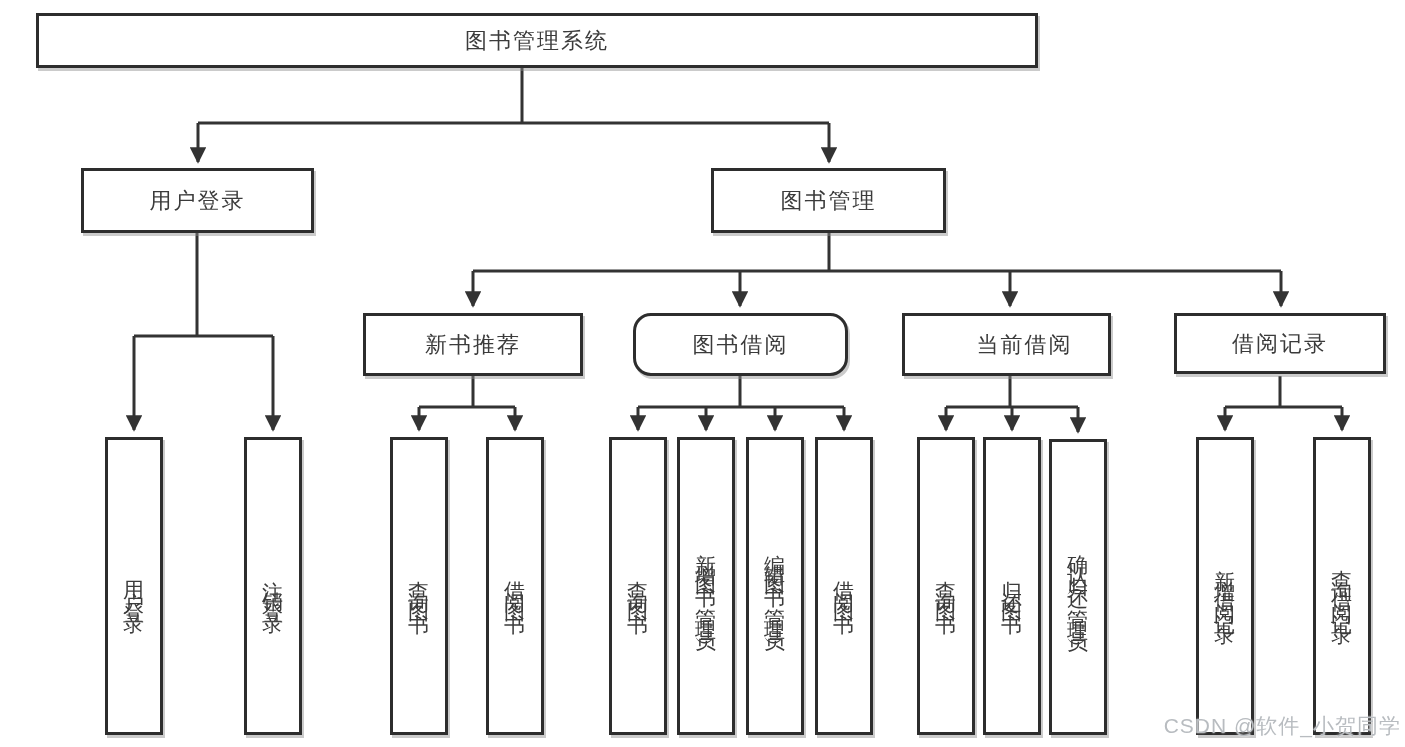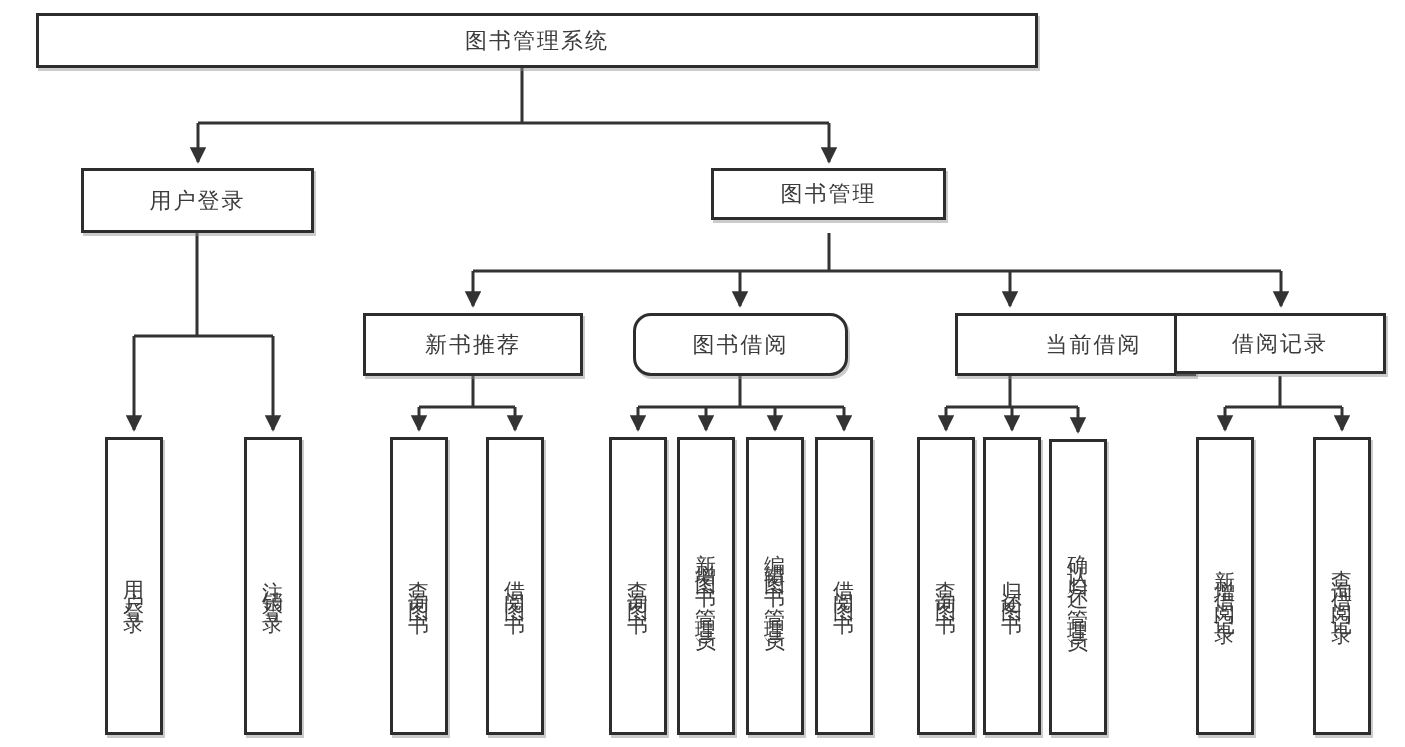--- a/index.html
+++ b/index.html
@@ -57,31 +57,31 @@
     <path class="wire" marker-end="url(#ah)" d="M1342 407 V430"></path>
   </svg>
 
   <div class="node hbox" style="left:28px;top:13px;width:1002px;height:55px;margin-left:8px;">
     <span>图书管理系统</span>
   </div>
 
   <div class="node hbox" style="left:81px;top:168px;width:233px;height:65px;">
     <span>用户登录</span>
   </div>
-  <div class="node hbox" style="left:711px;top:168px;width:235px;height:52px;">
+  <div class="node hbox" style="left:711px;top:168px;width:235px;height:65px;">
     <span>图书管理</span>
   </div>
 
   <div class="node hbox" style="left:363px;top:313px;width:220px;height:63px;">
     <span>新书推荐</span>
   </div>
   <div class="node hbox" style="left:633px;top:313px;width:215px;height:63px;border-radius:18px;">
     <span>图书借阅</span>
   </div>
-  <div class="node hbox" style="left:955px;top:313px;width:241px;height:63px;padding-left:36px;">
+  <div class="node hbox" style="left:902px;top:313px;width:209px;height:63px;padding-left:36px;">
     <span>当前借阅</span>
   </div>
   <div class="node hbox" style="left:1174px;top:313px;width:212px;height:61px;">
     <span>借阅记录</span>
   </div>
 
   <div class="node vbox" style="left:105px;top:437px;width:58px;height:298px;">
     <span class="vtext">用户登录</span>
   </div>
   <div class="node vbox" style="left:244px;top:437px;width:58px;height:298px;">
@@ -118,14 +118,15 @@
     <span class="vtext">确认归还（管理员）</span>
   </div>
 
   <div class="node vbox" style="left:1196px;top:437px;width:58px;height:298px;">
     <span class="vtext">新增借阅记录</span>
   </div>
   <div class="node vbox" style="left:1313px;top:437px;width:58px;height:298px;">
     <span class="vtext">查询借阅记录</span>
   </div>
 
+  <div class="watermark">CSDN @软件_小贺同学</div>
 
 </div>
 
 </body></html>

